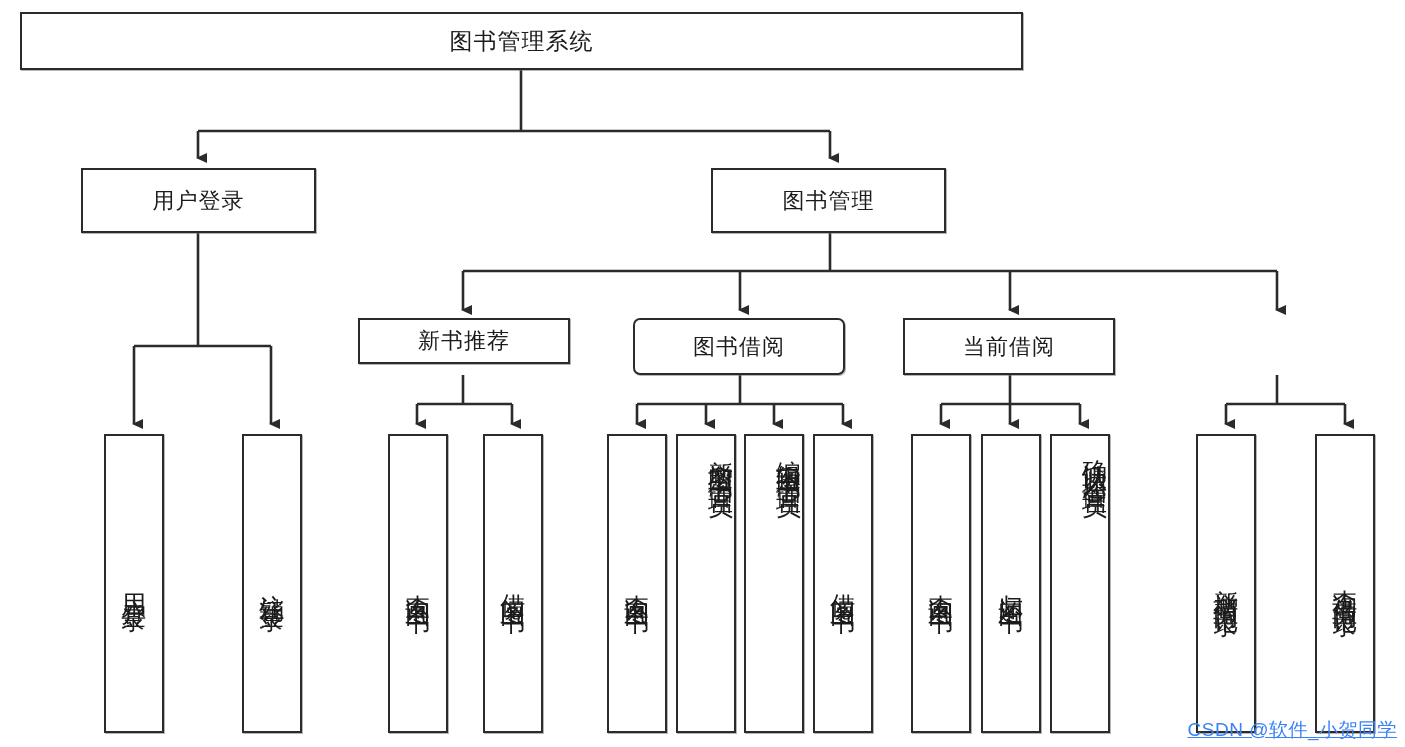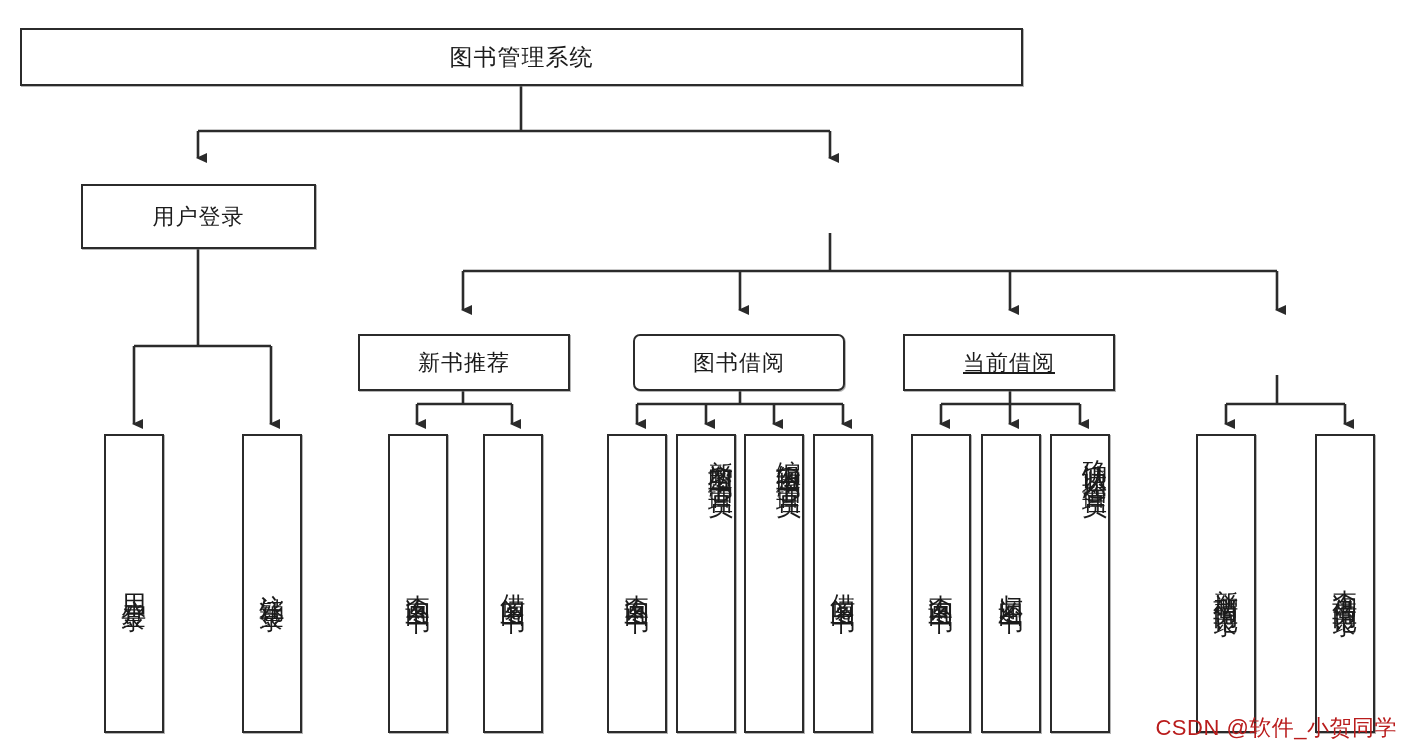--- a/index.html
+++ b/index.html
@@ -32,21 +32,20 @@
     background: #ffffff;
     display: flex;
     align-items: center;
     justify-content: center;
     color: #1b1b1b;
     box-shadow: 1px 1px 0 rgba(120,120,120,0.55);
   }
   .node.h {
     font-size: 22px;
     letter-spacing: 1px;
-    margin-top: 16px;
   }
   .node.root {
     font-size: 23px;
   }
   
   .node.v {
     writing-mode: vertical-rl;
     text-orientation: upright;
     font-size: 25px;
     line-height: 1.06;
@@ -57,24 +56,25 @@
     white-space: nowrap;
   }
   .node.v.top {
     align-items: flex-start;
     justify-content: flex-start;
   }
   .watermark {
     position: absolute;
     right: 8px;
     bottom: 4px;
-    font-size: 22px;
-    color: #b91c1c;
+    font-size: 19px;
+    color: #3b82f6;
     letter-spacing: 0.5px;
     white-space: nowrap;
+    text-decoration: underline;
   }
 </style>
 </head>
 <body>
 
 <div id="canvas">
 
   <svg class="edges" viewBox="0 0 1405 747">
     <defs>
       <marker id="ah" markerWidth="12" markerHeight="12" refX="5" refY="9" orient="auto" markerUnits="userSpaceOnUse">
@@ -121,24 +121,25 @@
       <path d="M1277,375 L1277,404"></path>
       <path d="M1226,404 L1345,404"></path>
       <path d="M1226,404 L1226,424" marker-end="url(#ah)"></path>
       <path d="M1345,404 L1345,424" marker-end="url(#ah)"></path>
     </g>
   </svg>
 
   <div class="node h root" style="left:20px; top:12px; width:1003px; height:58px;">图书管理系统</div>
 
   <div class="node h" style="left:81px; top:168px; width:235px; height:65px;">用户登录</div>
+  <div class="node h" style="left:711px; top:168px; width:235px; height:65px;">图书管理</div>
 
-  <div class="node h" style="left:358px; top:318px; width:212px; height:57px;">新书推荐</div>
+  <div class="node h" style="left:358px; top:318px; width:212px; height:46px;">新书推荐</div>
   <div class="node h" style="left:633px; top:318px; width:212px; height:57px;border-radius:7px;">图书借阅</div>
-  <div class="node h" style="left:903px; top:318px; width:212px; height:57px;text-decoration:underline;">当前借阅</div>
+  <div class="node h" style="left:903px; top:318px; width:212px; height:57px;">当前借阅</div>
 
   <div class="node v" style="left:104px; top:434px; width:60px; height:299px;">用户登录</div>
   <div class="node v" style="left:242px; top:434px; width:60px; height:299px;">注销登录</div>
 
   <div class="node v" style="left:388px; top:434px; width:60px; height:299px;">查询图书</div>
   <div class="node v" style="left:483px; top:434px; width:60px; height:299px;">借阅图书</div>
 
   <div class="node v" style="left:607px; top:434px; width:60px; height:299px;">查询图书</div>
   <div class="node v top" style="left:676px; top:434px; width:60px; height:299px;">新增图书（管理员）</div>
   <div class="node v top" style="left:744px; top:434px; width:60px; height:299px;">编辑图书（管理员）</div>

